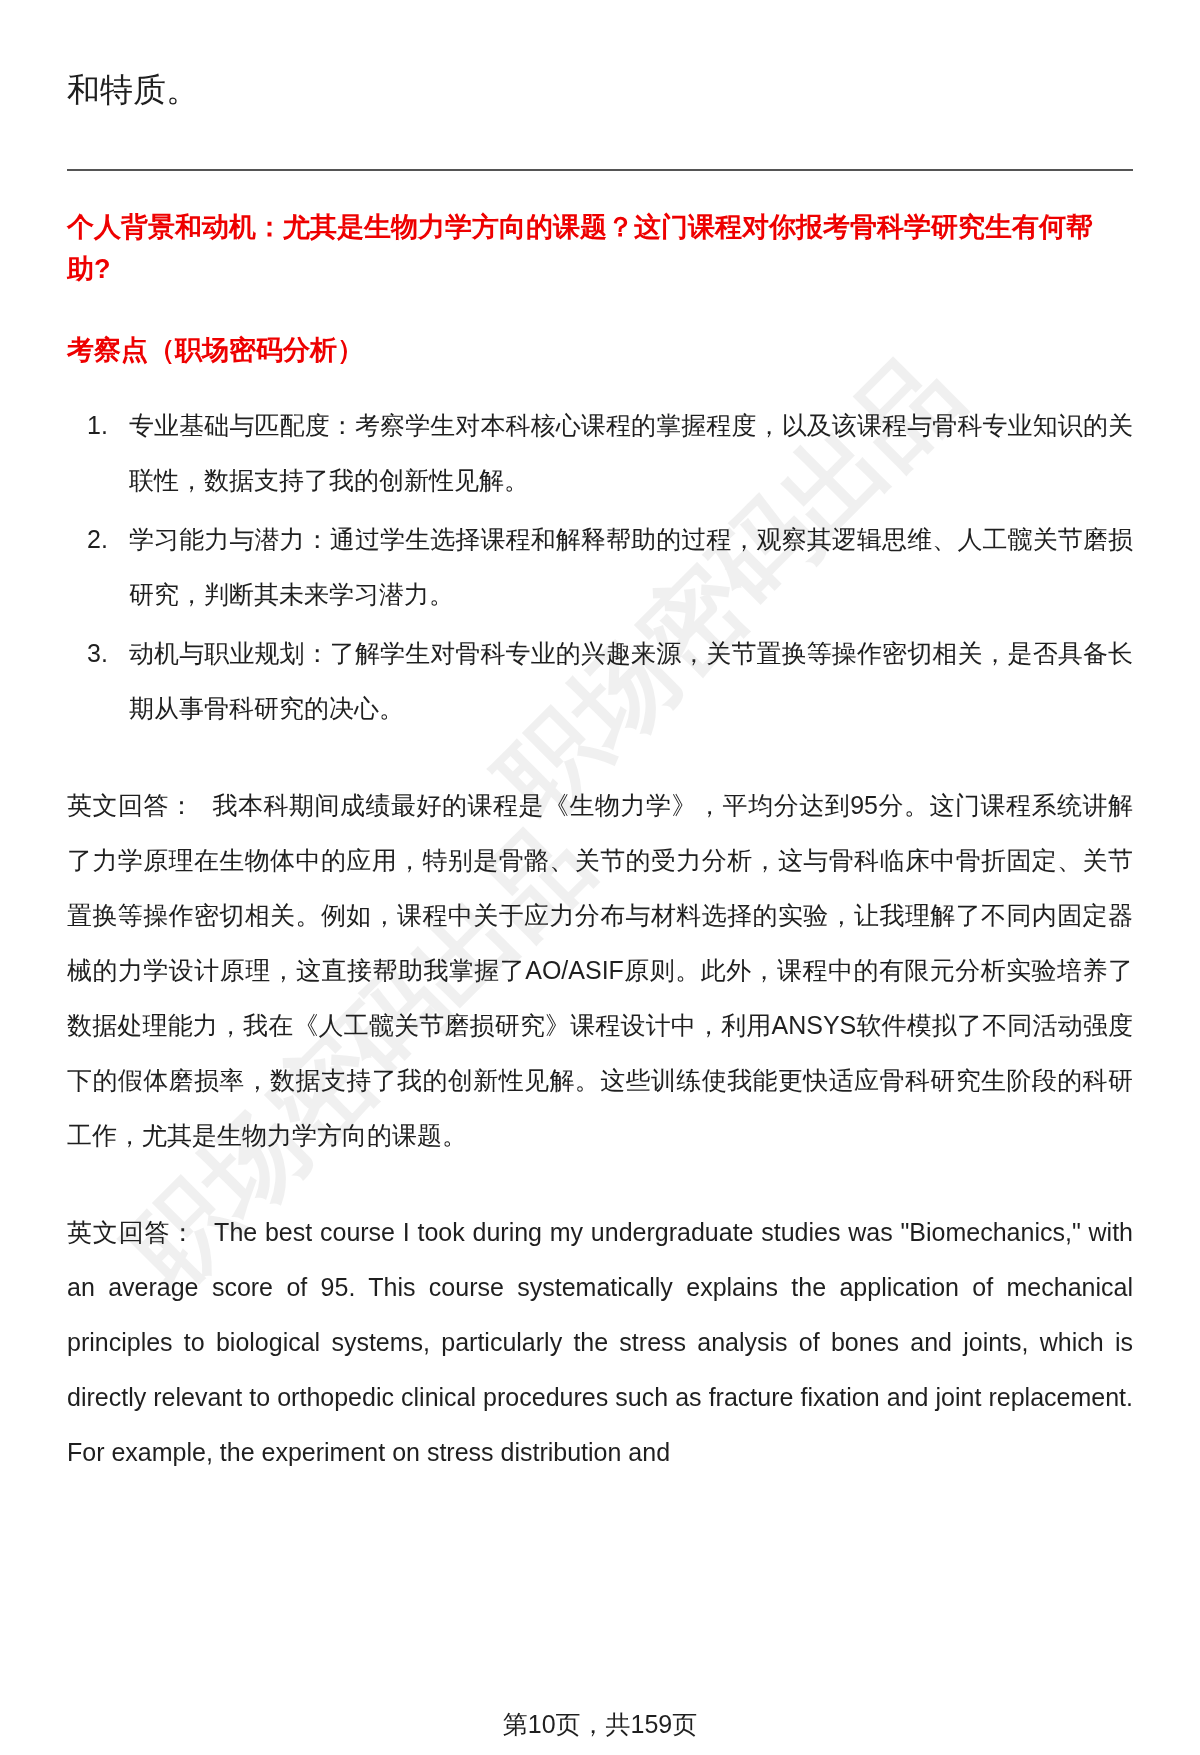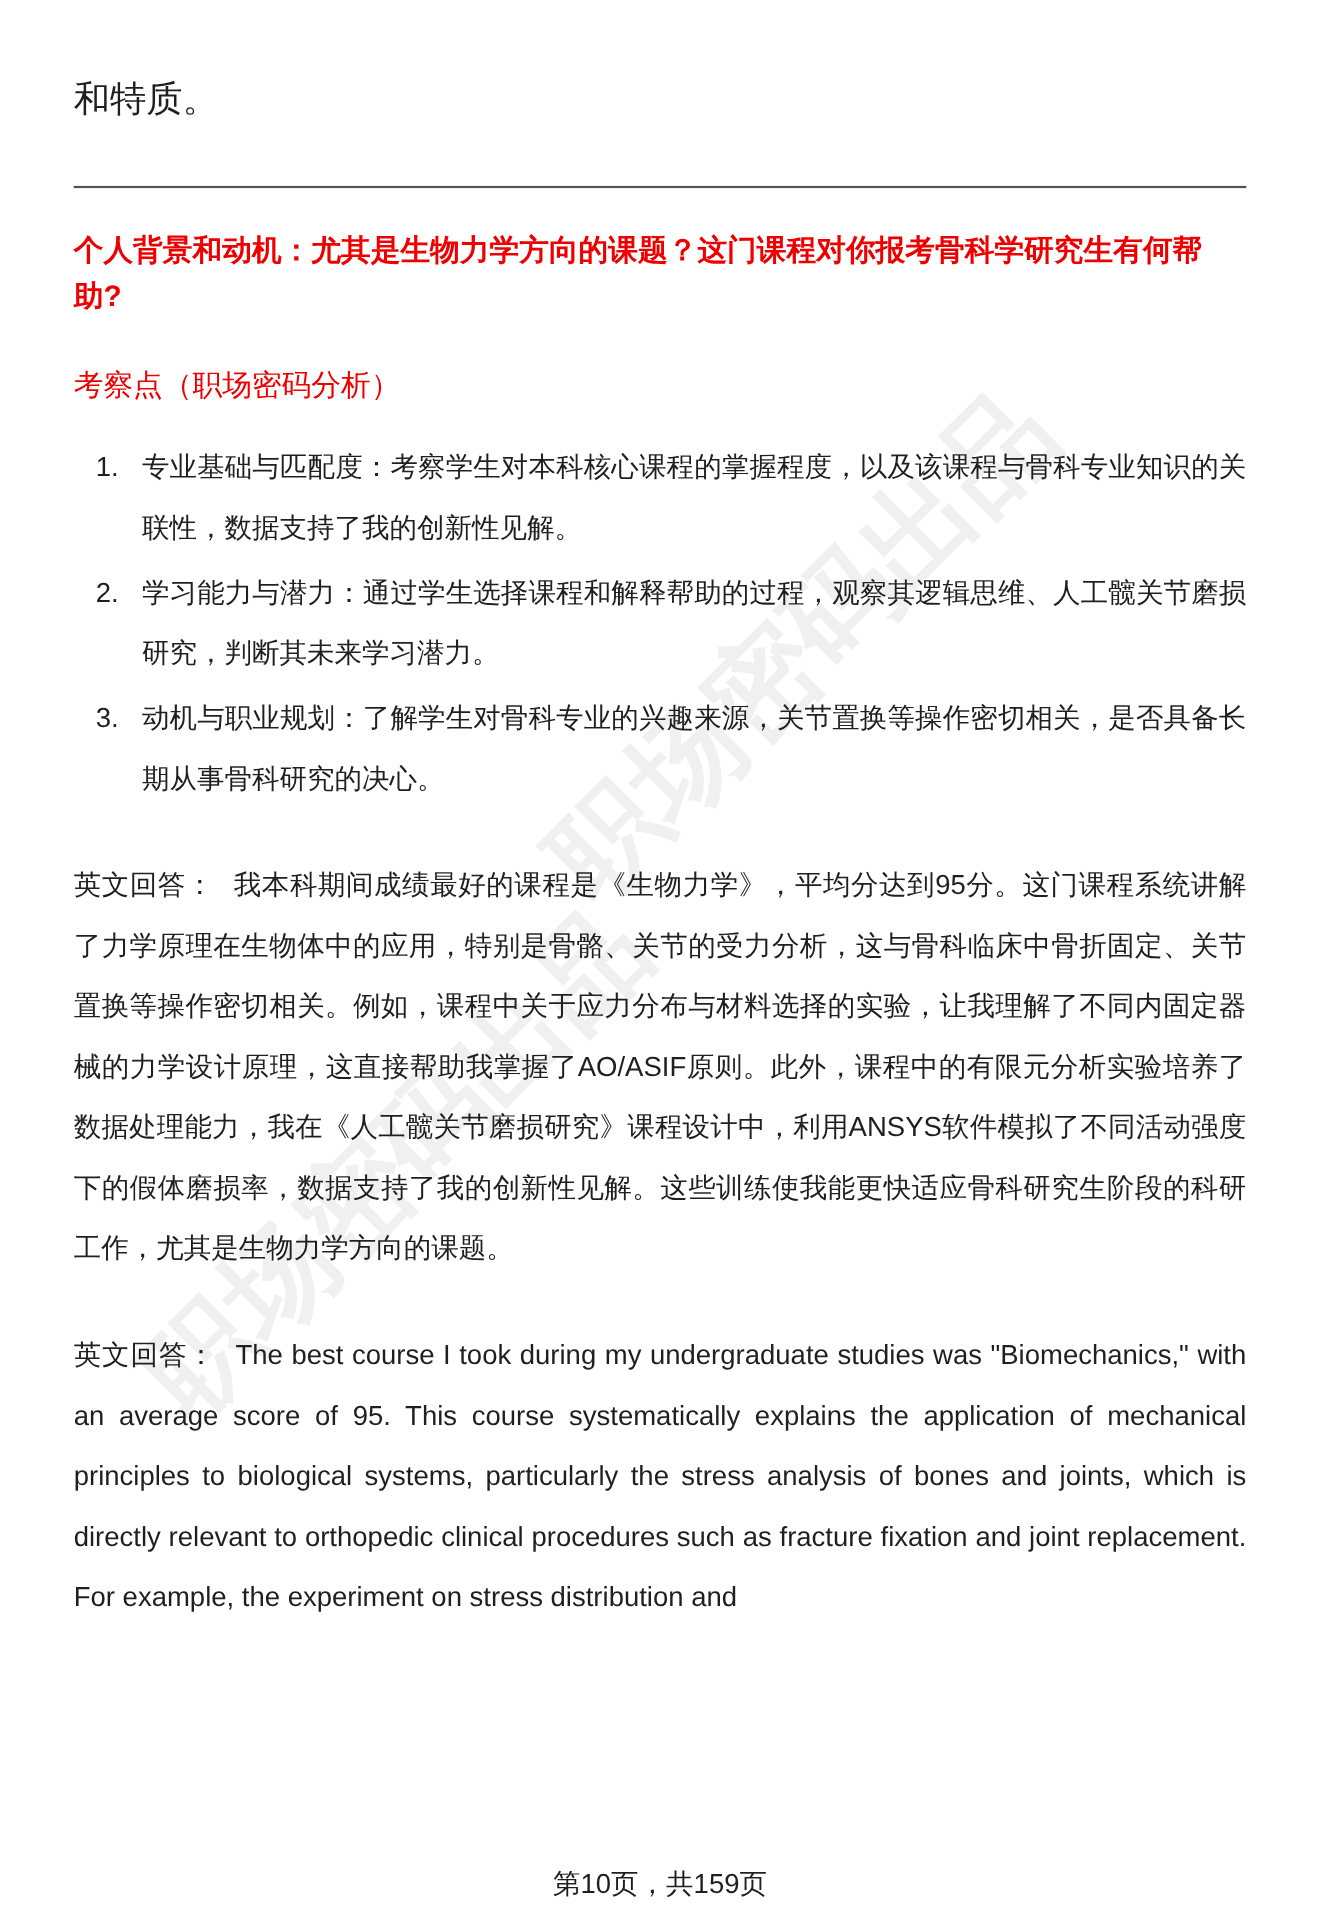--- a/index.html
+++ b/index.html
@@ -32,21 +32,21 @@
   .question-heading {
     margin-top: 36px;
     font-size: 27px;
     font-weight: bold;
     line-height: 1.55;
     color: #ee0000;
   }
   .section-heading {
     margin-top: 42px;
     font-size: 27px;
-    font-weight: normal;
+    font-weight: bold;
     color: #ee0000;
   }
   .points-list {
     margin-top: 30px;
     padding-left: 14px;
   }
   .point-item {
     display: flex;
     font-size: 25px;
     line-height: 2.2;
@@ -66,21 +66,21 @@
     margin-top: 42px;
     font-size: 25px;
     line-height: 2.2;
     color: #1f1f1f;
     text-align: justify;
   }
   .answer-label { margin-right: 18px; }
   .footer {
     position: absolute;
     left: 0;
-    bottom: 26px;
+    bottom: 14px;
     width: 1200px;
     text-align: center;
     font-size: 25px;
     color: #1f1f1f;
   }
   .watermark {
     position: absolute;
     font-size: 100px;
     font-weight: bold;
     color: rgba(0, 0, 0, 0.06);

